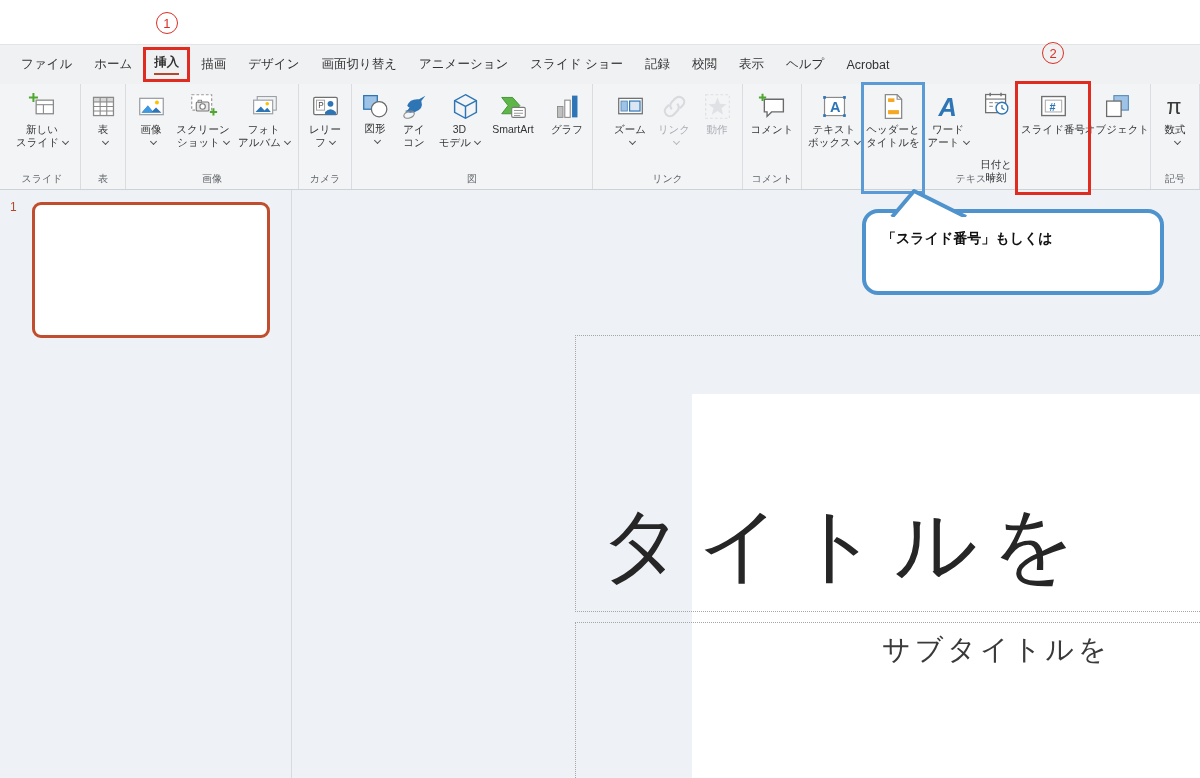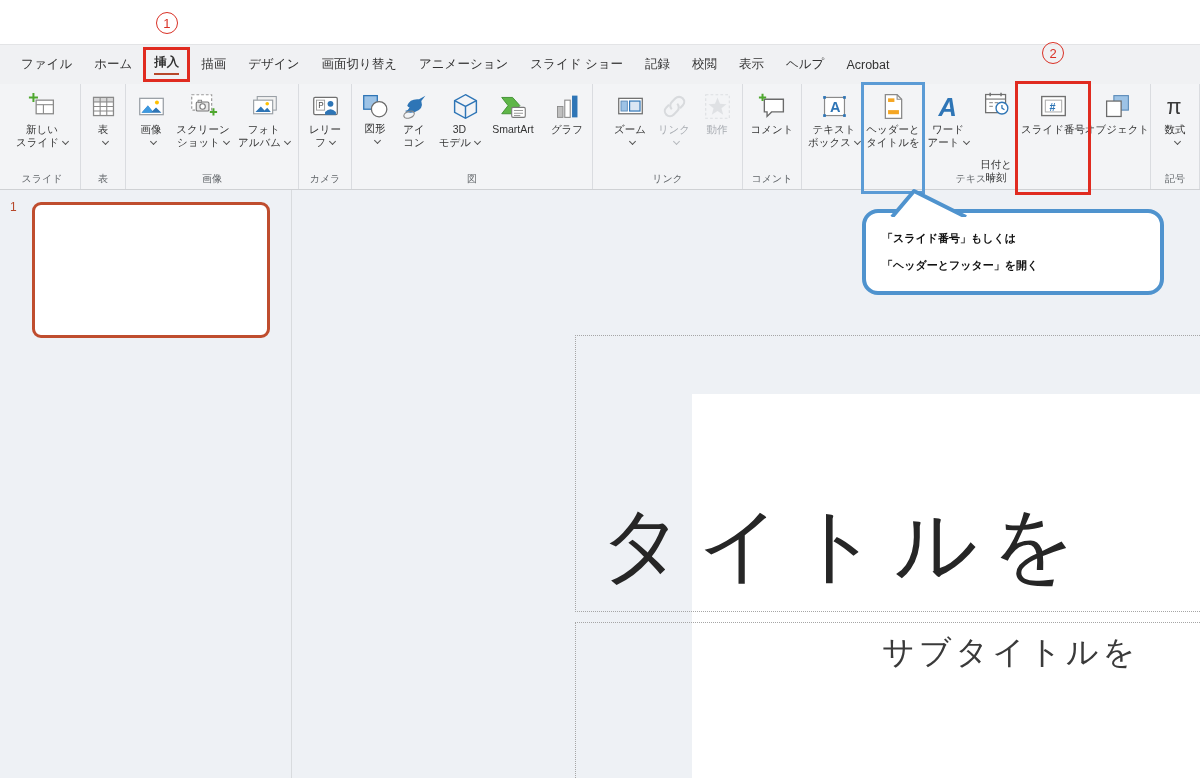--- a/index.html
+++ b/index.html
@@ -57,28 +57,28 @@
 
   
   .workarea { position:absolute; left:292px; top:190px; width:908px; height:588px; background:#eef1f5; }
   .slide-canvas { position:absolute; left:400px; top:204px; width:810px; height:584px; background:#fff; }
   .title-ph { position:absolute; left:575px; top:335px; width:635px; height:277px;
               border:1px dotted #a6a6a6; z-index:4; }
   .title-text { position:absolute; left:24px; bottom:10px; font-size:82px; font-weight:200;
                 color:#262626; letter-spacing:14px; white-space:nowrap; }
   .subtitle-ph { position:absolute; left:575px; top:622px; width:635px; height:166px;
                  border:1px dotted #a6a6a6; z-index:4; }
-  .subtitle-text { position:absolute; left:306px; top:8px; font-size:32px; font-weight:300;
+  .subtitle-text { position:absolute; left:306px; top:8px; font-size:28px; font-weight:300;
                    color:#3a3a3a; letter-spacing:4px; white-space:nowrap; }
 
   
   .callout { position:absolute; left:862px; top:209px; width:302px; height:86px;
              background:#fff; border:4px solid #4f93ce; border-radius:16px;
              padding:12px 14px 0 16px; z-index:20; }
-  .callout .line { font-size:11px; font-weight:bold; color:#111; line-height:27px; white-space:nowrap; }
+  .callout .line { font-size:14px; font-weight:bold; color:#111; line-height:27px; white-space:nowrap; }
   .callout .tail { position:absolute; left:22px; top:-26px; width:80px; height:30px; z-index:21; }
 </style>
 </head>
 <body>
 
 <div class="stage">
 
   <div class="topbar"></div>
 
   <div class="menubar">
@@ -445,16 +445,15 @@
   </div>
   <div class="subtitle-ph">
     <div class="subtitle-text">サブタイトルを</div>
   </div>
 
   <div class="callout">
     <svg class="tail" viewBox="0 0 80 30">
       <path d="M4 30 L26 4 L78 30" fill="#ffffff" stroke="#4f93ce" stroke-width="4" stroke-linejoin="round"></path>
     </svg>
     <div class="line">「スライド番号」もしくは</div>
-    <div class="line">「ヘッダーとフッター」を開く</div>
   </div>
 
 </div>
 
 </body></html>

